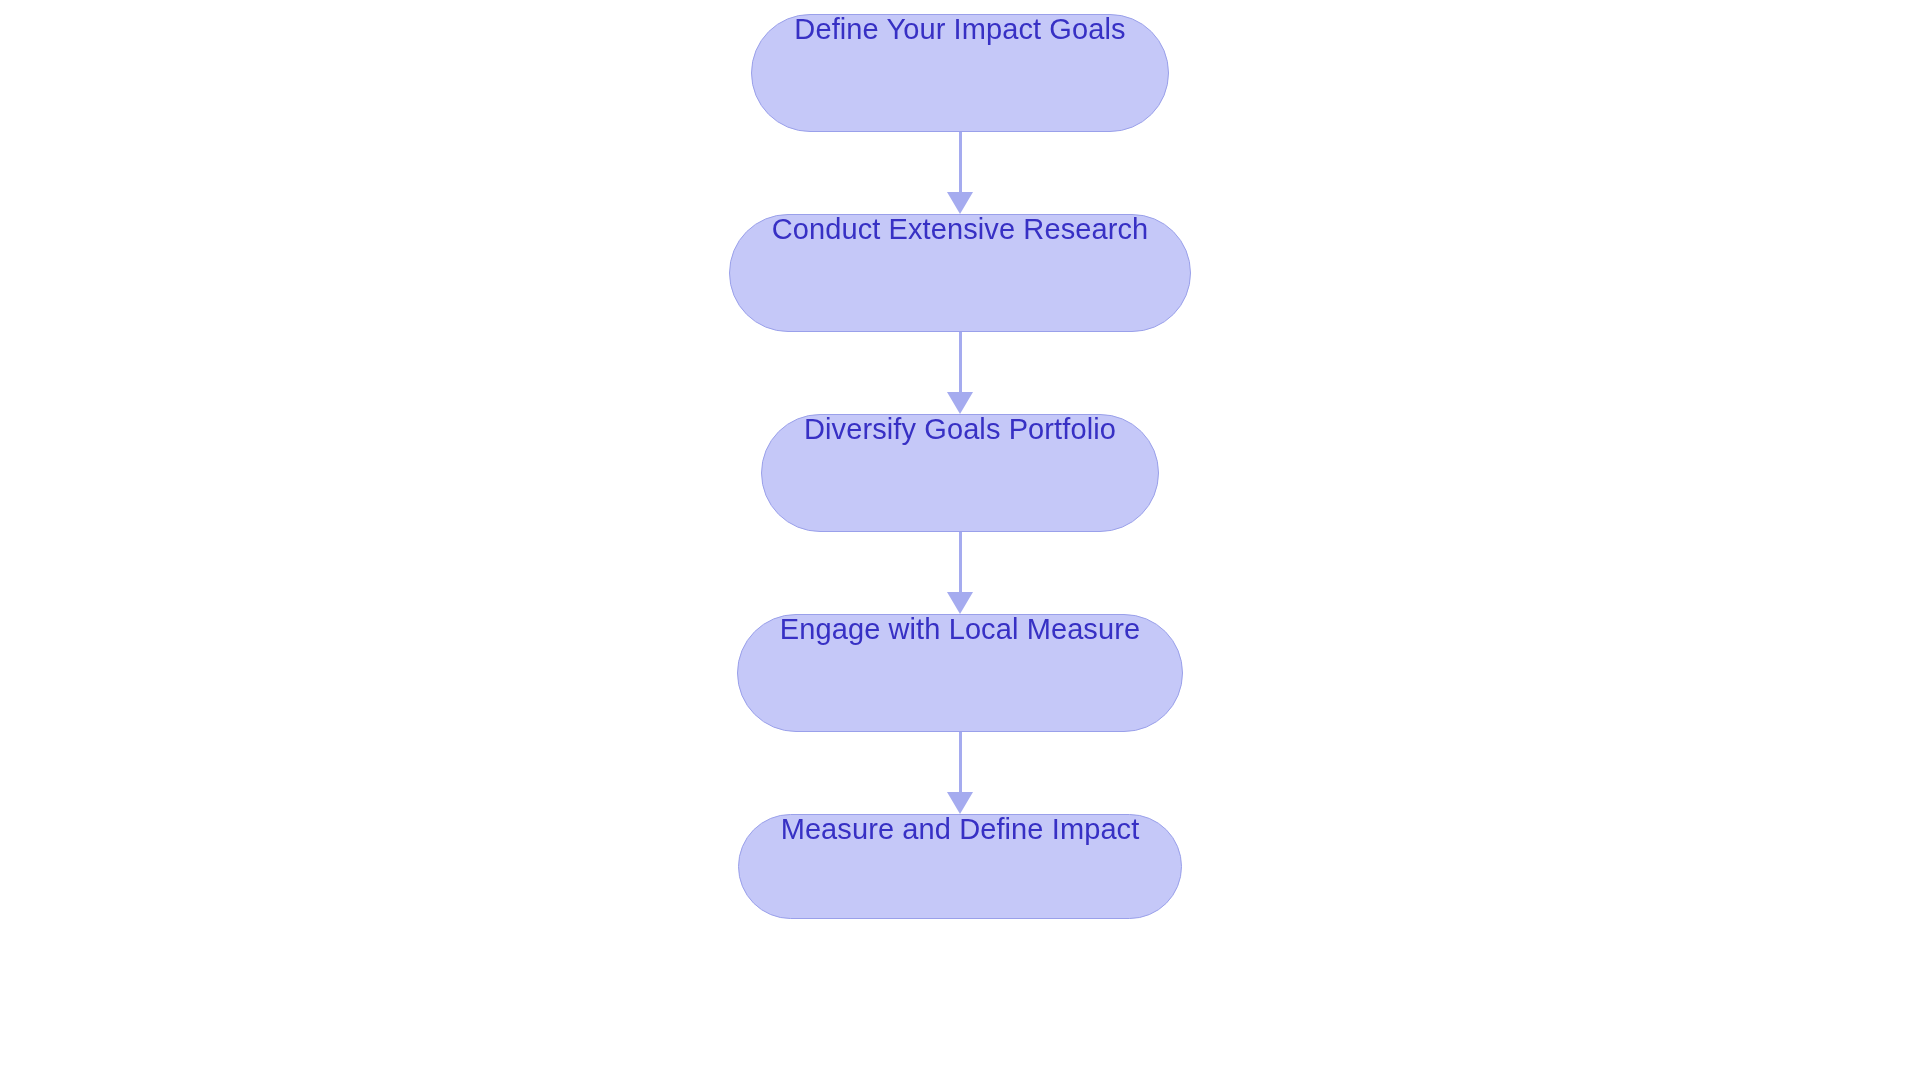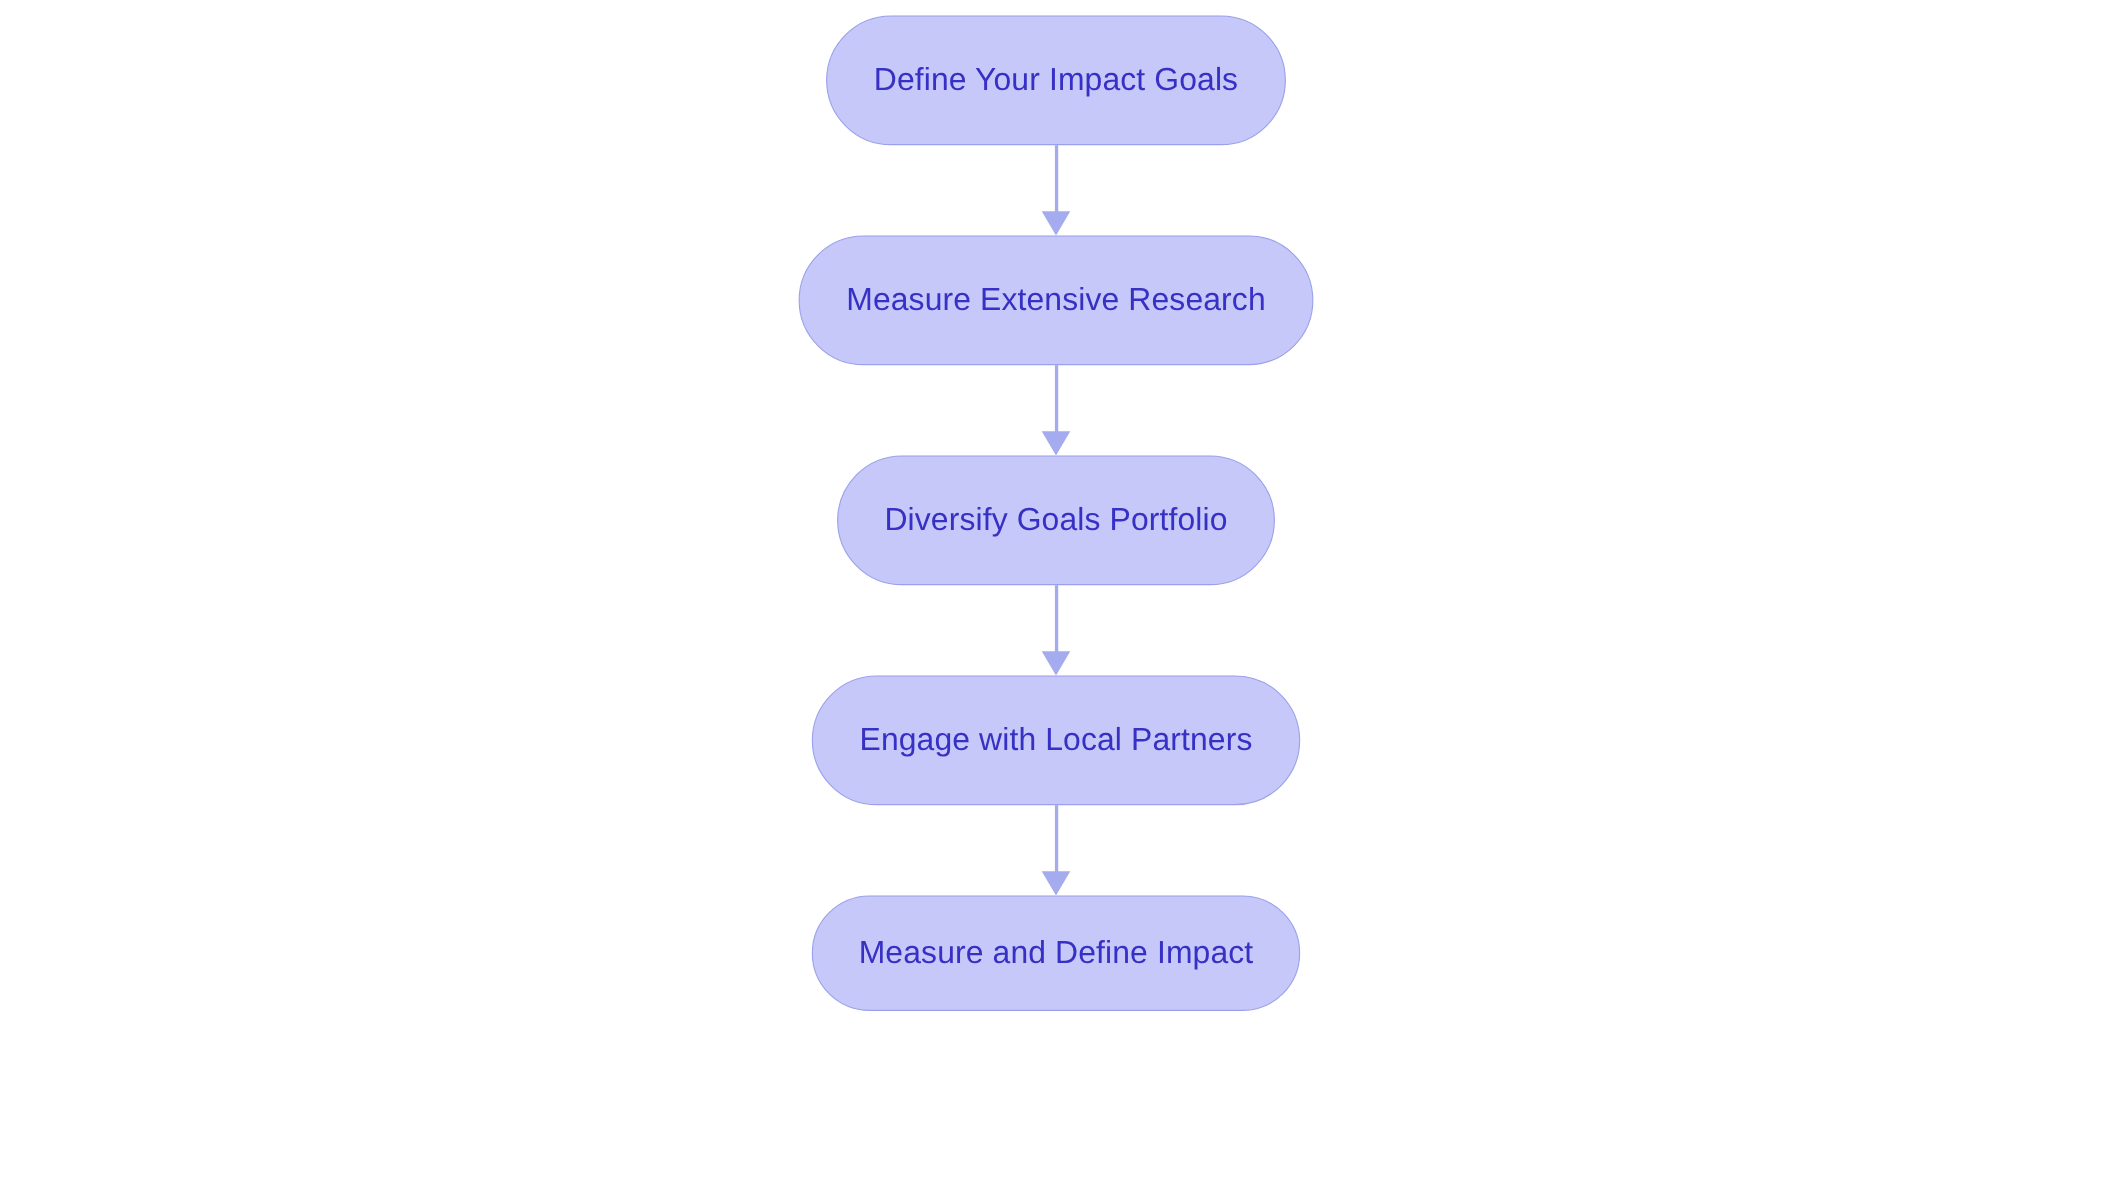--- a/index.html
+++ b/index.html
@@ -37,21 +37,20 @@
   .node {
     box-sizing: border-box;
     background: #c5c8f8;
     border: 1.4px solid #9aa0ea;
     border-radius: 999px;
     color: #3730c4;
     font-size: 29px;
     line-height: 1;
     letter-spacing: 0.1px;
     display: flex;
-    align-items: center;
     justify-content: center;
     text-align: center;
     white-space: nowrap;
     padding: 0 42px;
     flex: 0 0 auto;
   }
 
   .node-h-large { height: 118px; }
   .node-h-small { height: 105px; }
 
@@ -100,39 +99,39 @@
     <div class="node node-h-large">
       <span>Define Your Impact Goals</span>
     </div>
 
     <div class="connector conn-1">
       <div class="connector-line"></div>
       <div class="connector-head"></div>
     </div>
 
     <div class="node node-h-large">
-      <span>Measure Extensive Research</span>
+      <span>Conduct Extensive Research</span>
     </div>
 
     <div class="connector conn-2">
       <div class="connector-line"></div>
       <div class="connector-head"></div>
     </div>
 
     <div class="node node-h-large">
       <span>Diversify Goals Portfolio</span>
     </div>
 
     <div class="connector conn-3">
       <div class="connector-line"></div>
       <div class="connector-head"></div>
     </div>
 
     <div class="node node-h-large">
-      <span>Engage with Local Partners</span>
+      <span>Engage with Local Measure</span>
     </div>
 
     <div class="connector conn-4">
       <div class="connector-line"></div>
       <div class="connector-head"></div>
     </div>
 
     <div class="node node-h-small">
       <span>Measure and Define Impact</span>
     </div>

